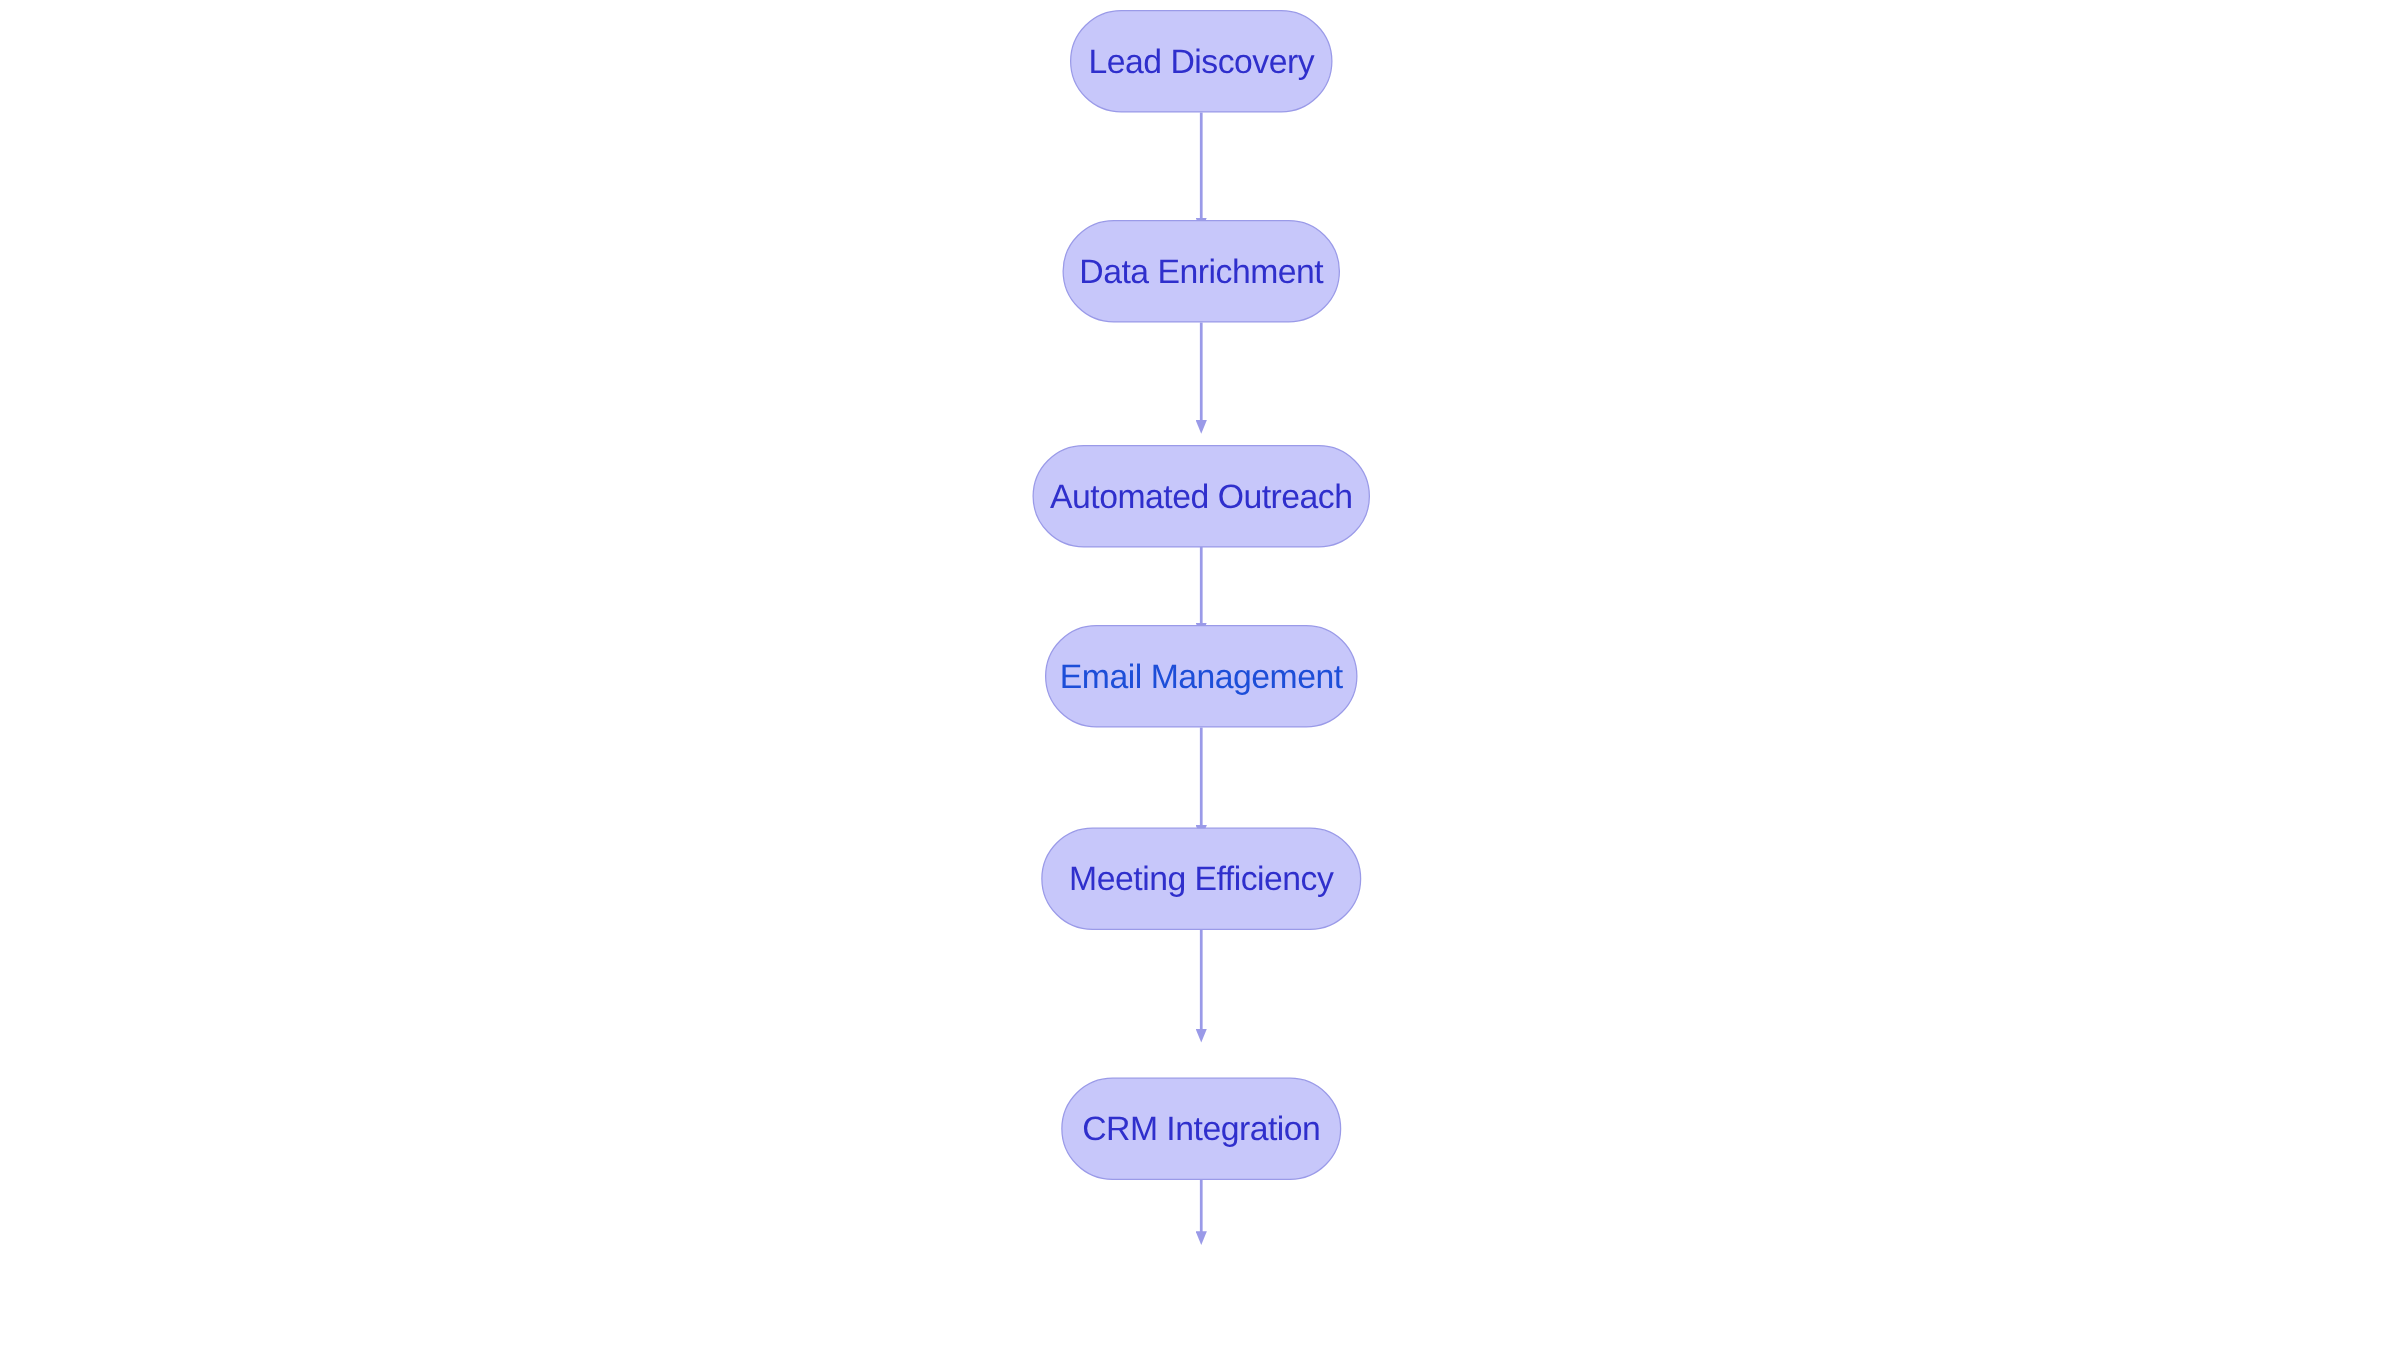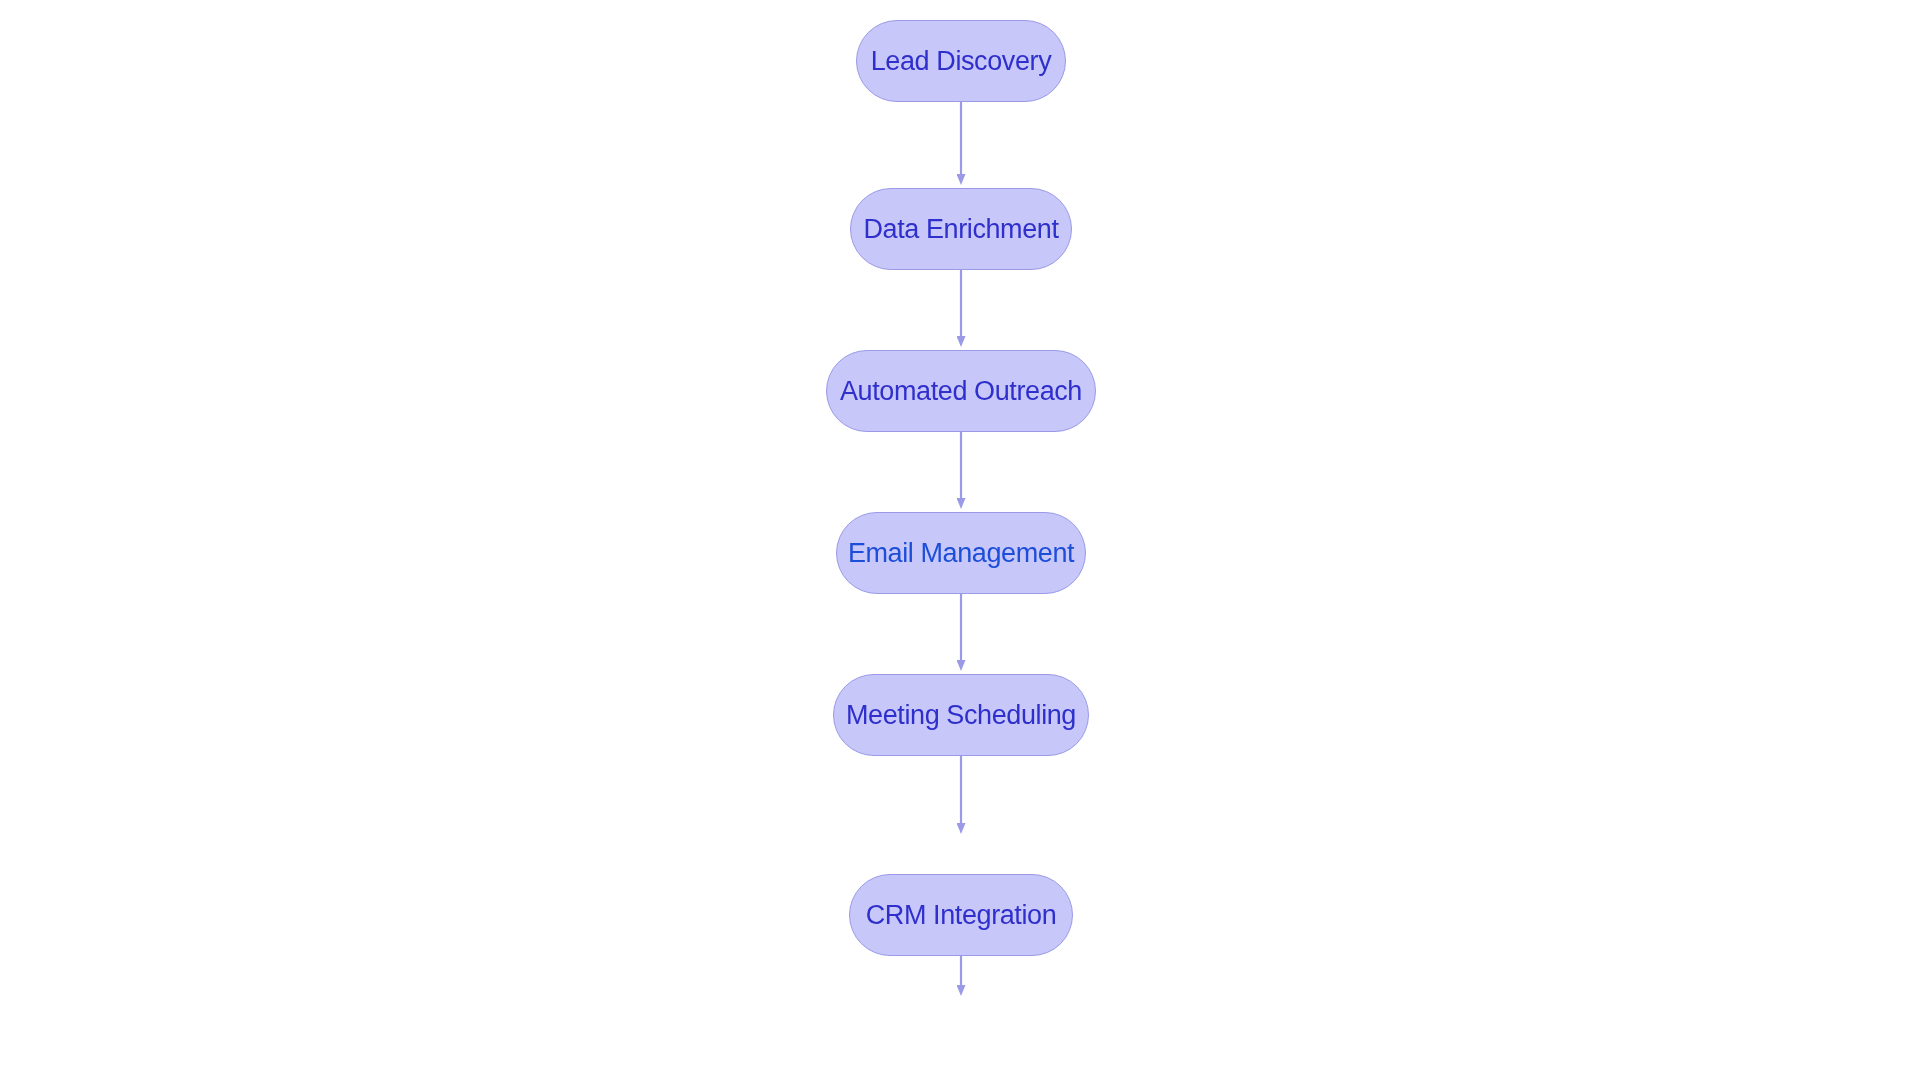--- a/index.html
+++ b/index.html
@@ -43,21 +43,20 @@
     box-sizing: border-box;
     display: flex;
     align-items: center;
     justify-content: center;
     height: 82px;
     border: 1.6px solid #9a9ae8;
     border-radius: 41px;
     background: #c7c7fa;
     transform: translateX(-50%);
     left: 961px;
-    margin-top: 12px;
   }
 
   .flow-node-label {
     color: #2f2fcc;
     font-family: "Liberation Sans", sans-serif;
     font-size: 27px;
     line-height: 1;
     letter-spacing: -0.4px;
     white-space: nowrap;
     user-select: none;
@@ -88,27 +87,27 @@
       </g>
   </svg>
 
   <div class="node-layer">
     <div class="flow-node" style="width: 210px; top: 8px; background: rgb(199, 199, 250); border-color: rgb(154, 154, 232);">
       <span class="flow-node-label" style="color: rgb(47, 47, 204);">Lead Discovery</span>
     </div>
     <div class="flow-node" style="width: 222px; top: 176px; background: rgb(199, 199, 250); border-color: rgb(154, 154, 232);">
       <span class="flow-node-label" style="color: rgb(47, 47, 204); text-align: right;">Data Enrichment</span>
     </div>
-    <div class="flow-node" style="width: 270px; top: 338px; background: rgb(199, 199, 250); border-color: rgb(154, 154, 232);">
+    <div class="flow-node" style="width: 270px; top: 356px; background: rgb(199, 199, 250); border-color: rgb(154, 154, 232);">
       <span class="flow-node-label" style="color: rgb(47, 47, 204);">Automated Outreach</span>
     </div>
     <div class="flow-node" style="width: 250px; top: 500px; background: rgb(199, 199, 250); border-color: rgb(154, 154, 232);">
       <span class="flow-node-label" style="color: #1d4ed8;">Email Management</span>
     </div>
     <div class="flow-node" style="width: 256px; top: 662px; background: rgb(199, 199, 250); border-color: rgb(154, 154, 232);">
-      <span class="flow-node-label" style="color: rgb(47, 47, 204);">Meeting Scheduling</span>
+      <span class="flow-node-label" style="color: rgb(47, 47, 204);">Meeting Efficiency</span>
     </div>
     <div class="flow-node" style="width: 224px; top: 862px; background: rgb(199, 199, 250); border-color: rgb(154, 154, 232);">
       <span class="flow-node-label" style="color: rgb(47, 47, 204);">CRM Integration</span>
     </div>
   </div>
 
 </div>
 
 </body></html>

